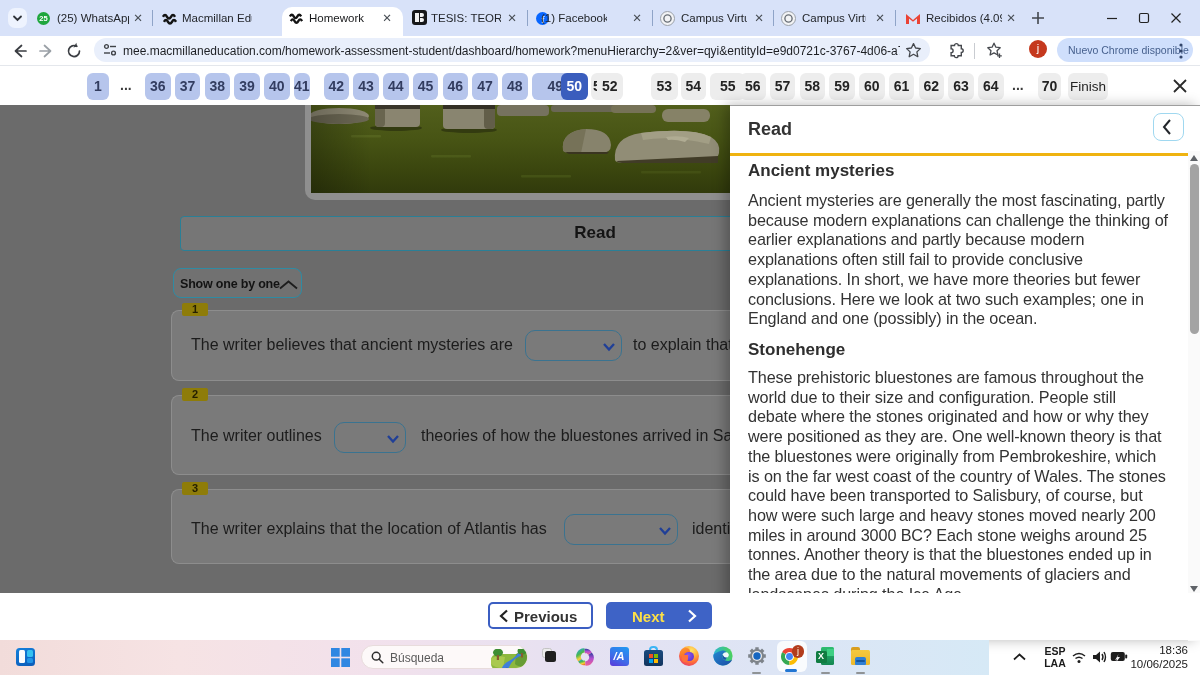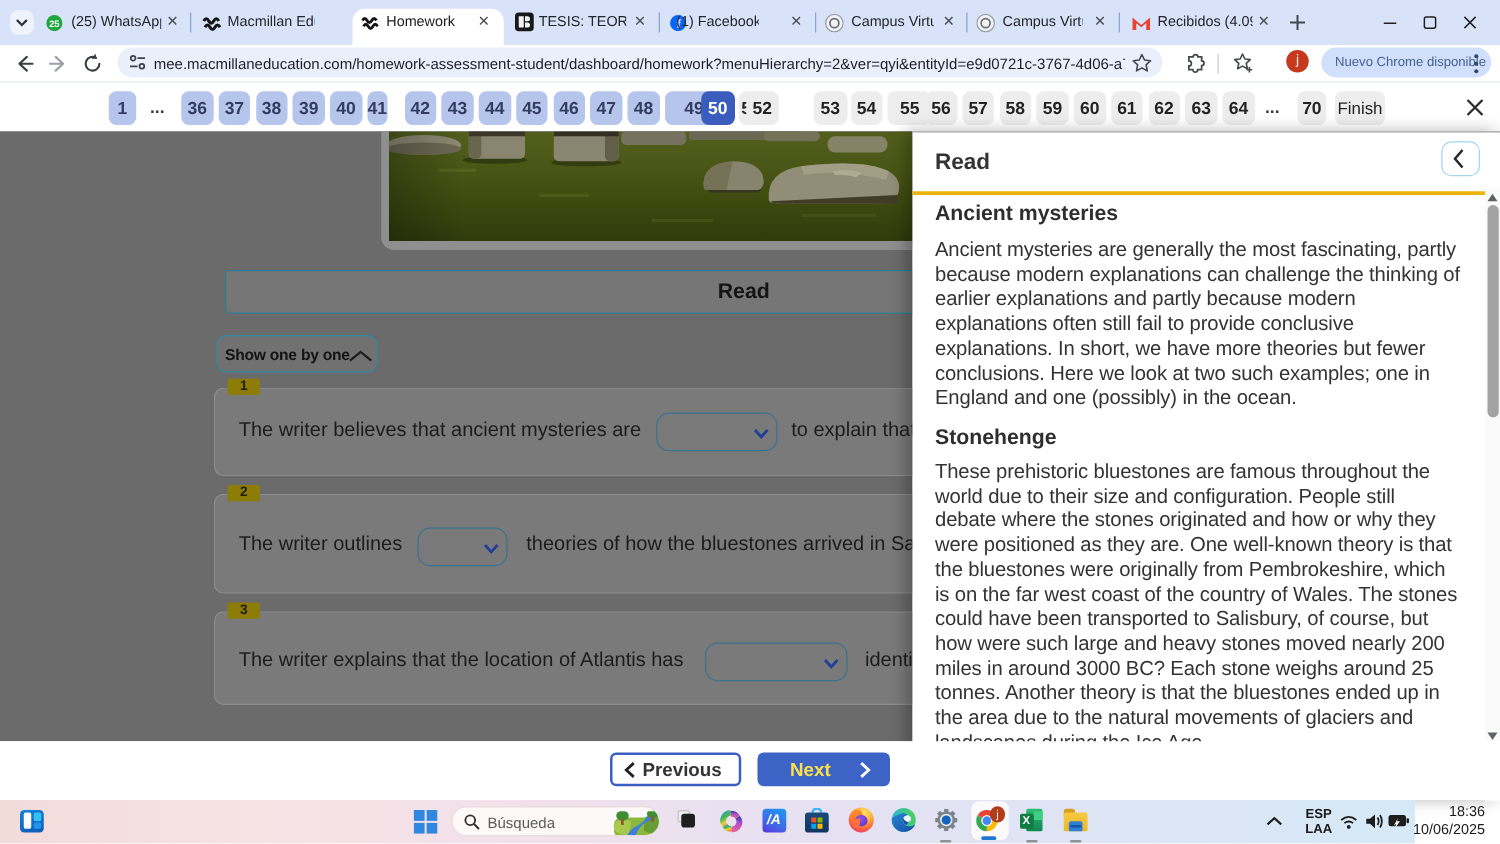--- a/index.html
+++ b/index.html
@@ -38,21 +38,21 @@
 
   
   #panel { position:absolute; left:730px; top:105px; width:470px; height:535px; background:#ffffff; box-shadow:-5px 0 12px rgba(0,0,0,0.28); border-top:1px solid #9e9e9e; }
   .ptext { position:absolute; left:18px; font-size:16.2px; line-height:19.7px; color:#333; letter-spacing:-0.1px; white-space:nowrap; }
   .phead { position:absolute; left:18px; font-size:17px; font-weight:bold; color:#2e2e2e; }
 
   
   #footer { position:absolute; left:0; top:593px; width:1200px; height:47px; background:#fff; }
 
   
-  #taskbar { position:absolute; left:0; top:640px; width:1132px; height:35px;
+  #taskbar { position:absolute; left:0; top:640px; width:989px; height:35px;
     background:linear-gradient(90deg,#f2dcda 0%,#f6e3e4 18%,#f2e1ec 38%,#e6e1f2 58%,#dde5f5 78%,#d6e9f6 100%); }
   .dash { position:absolute; top:31.5px; width:9px; height:2.5px; border-radius:1.5px; background:#8f9396; }
 </style>
 </head>
 <body>
 <div id="root">
 
   <div id="tabbar">
     <div class="abs" style="left:8px;top:8px;width:19px;height:20px;background:#eef3fe;border-radius:7px;">
       <svg width="19" height="20">

